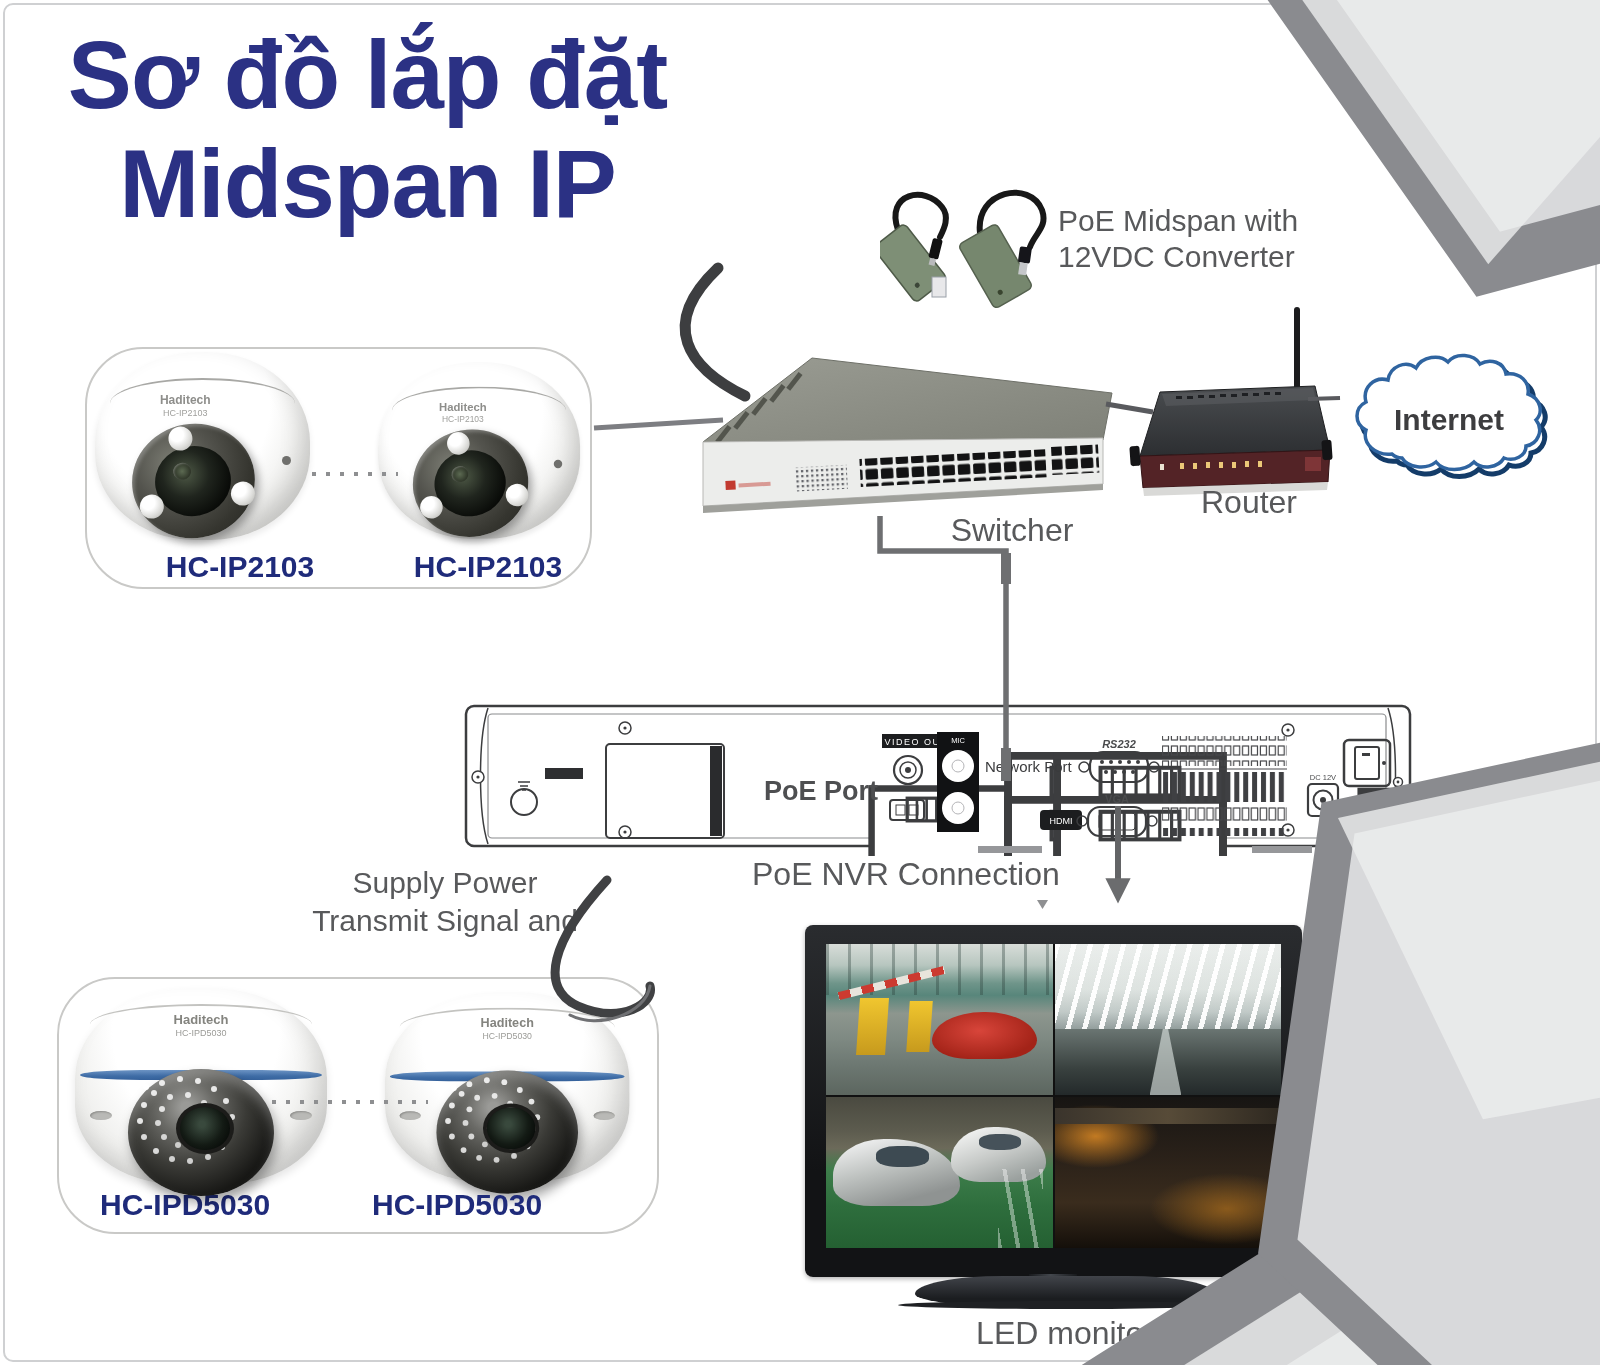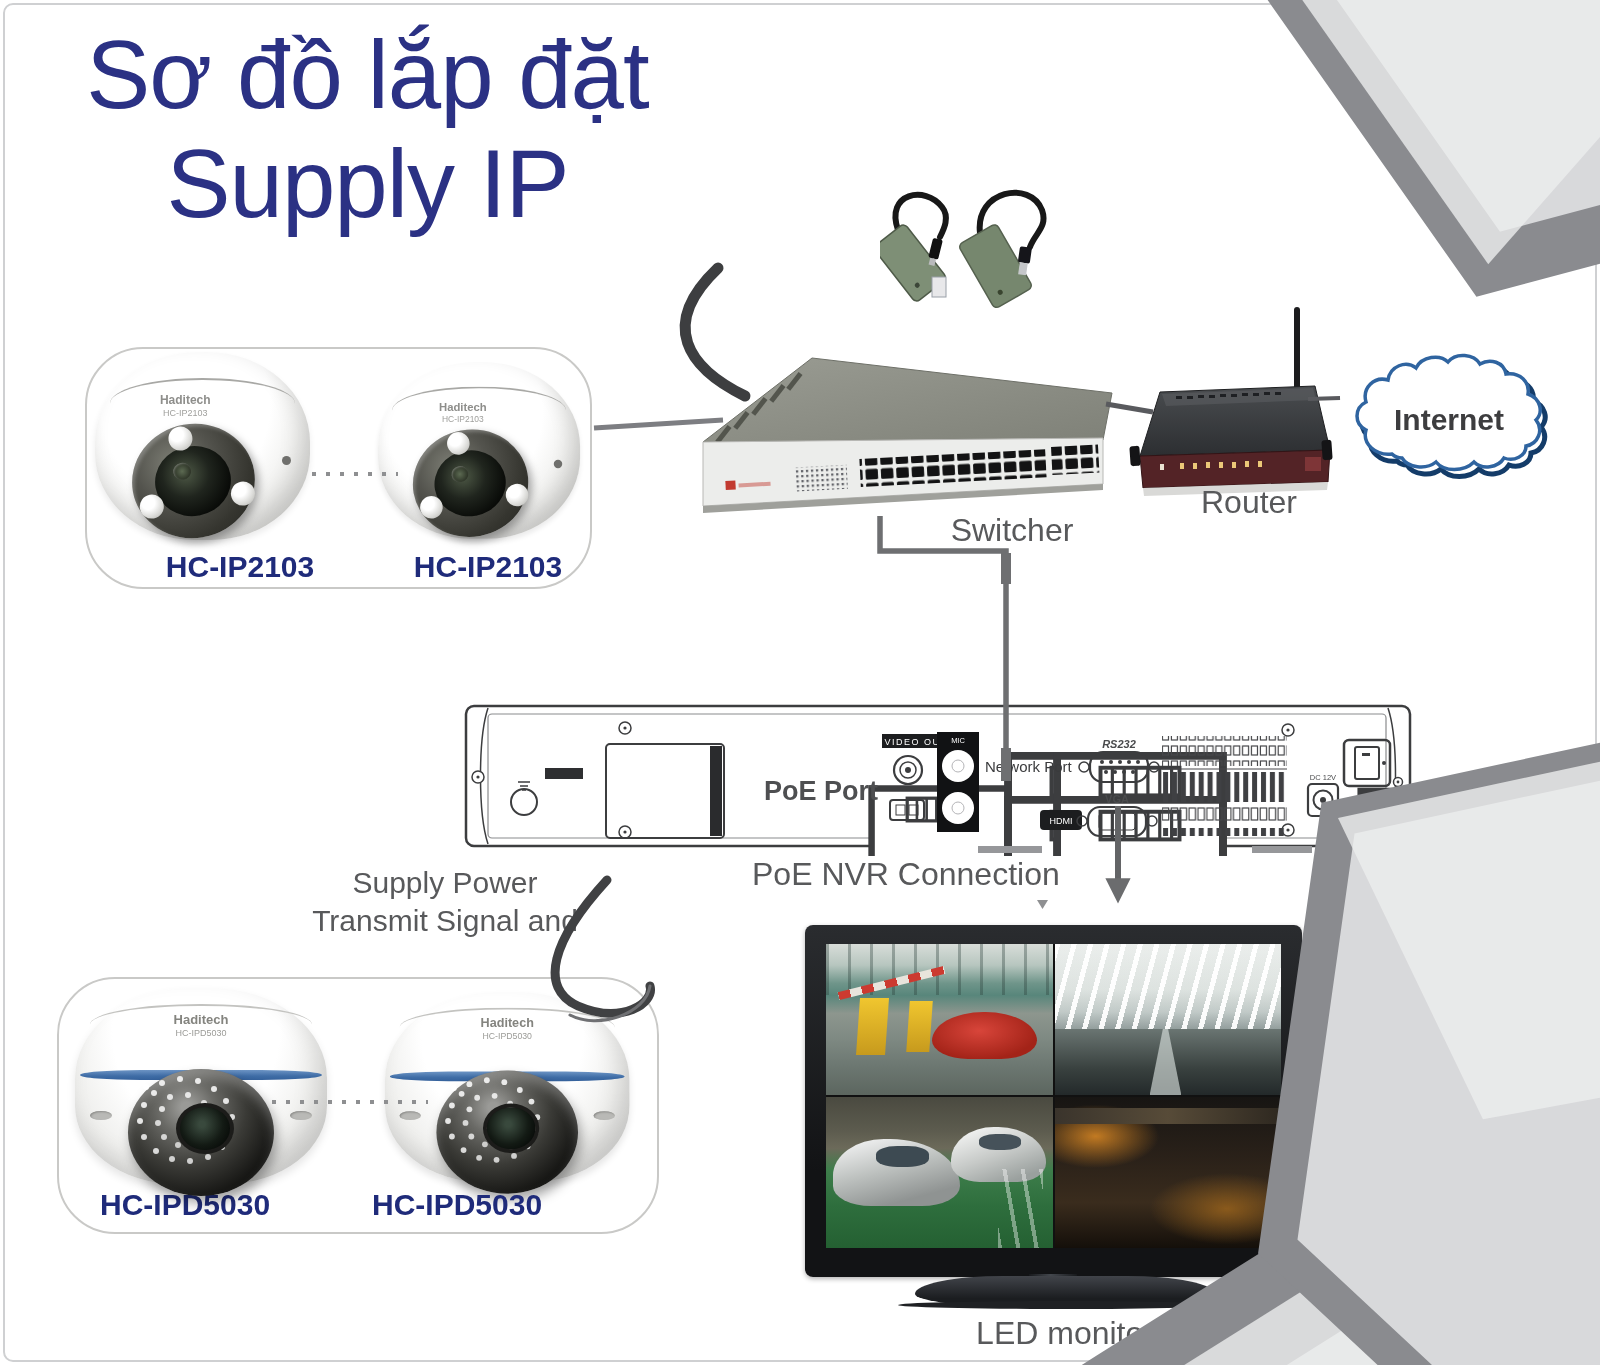--- a/index.html
+++ b/index.html
@@ -1,21 +1,21 @@
 <!DOCTYPE html>
 <html><head>
 <meta charset="utf-8">
 <style>
   html,body{margin:0;padding:0;background:#fff}
   #page{position:relative;width:1600px;height:1365px;background:#fff;overflow:hidden;font-family:"Liberation Sans",sans-serif}
   .abs{position:absolute}
   .frame{position:absolute;inset:3px;border:2px solid #cfd0d2;border-radius:10px;pointer-events:none}
 
   
-  .title{left:45px;top:20px;width:645px;text-align:center;color:#2B3184;font-weight:normal;
+  .title{left:45px;top:20px;width:645px;text-align:center;color:#2B3184;font-weight:bold;
          font-size:96px;line-height:1.14;letter-spacing:-1px}
 
   
   .cap{position:absolute;color:#58595B}
   .camcap{position:absolute;color:#1F2B7A;font-weight:bold;font-size:30px;text-align:center;white-space:nowrap}
 
   
   .camboxborder{position:absolute;border:2px solid #c9c9c7;border-radius:58px;background:transparent}
 
   
@@ -122,21 +122,21 @@
   .mon-baseline{left:898px;top:1301px;width:330px;height:8px;background:#1f2124;border-radius:50%}
 </style>
 </head>
 <body>
 
 <div id="page">
   <div class="frame"></div>
 
   <div class="abs title">
     <div>Sơ đồ lắp đặt</div>
-    <div>Supply IP</div>
+    <div>Midspan IP</div>
   </div>
 
   <div class="camboxborder" style="left:85px;top:347px;width:503px;height:238px"></div>
 
   <div class="cam-eyeball" style="left:95px;top:352px">
     <div class="eb-body"></div>
     <div class="eb-brand">
       <div>Haditech</div>
       <div class="eb-b2">HC-IP2103</div>
     </div>
@@ -445,20 +445,24 @@
     <circle cx="115" cy="50" r="5.5" fill="#43b34e"></circle>
     <rect x="97" y="62" width="36" height="56" rx="2" fill="#35363a"></rect>
     <g stroke="#8b8c90" stroke-width="1.5">
       <line x1="101" y1="72" x2="129" y2="72"></line>
         <line x1="101" y1="80" x2="129" y2="80"></line>
         <line x1="101" y1="88" x2="125" y2="88"></line>
     </g>
     <rect x="101" y="96" width="14" height="10" fill="#c9cacd"></rect>
   </svg>
 
+  <div class="cap" style="left:1058px;top:203px;width:290px;font-size:30px;line-height:1.2">
+    <div>PoE Midspan with</div>
+    <div>12VDC Converter</div>
+  </div>
   <div class="cap" style="left:942px;top:512px;width:140px;font-size:32px;text-align:center">Switcher</div>
   <div class="cap" style="left:1183px;top:484px;width:132px;font-size:32px;text-align:center">Router</div>
   <div class="cap" style="left:752px;top:856px;width:330px;font-size:32px">PoE NVR Connection</div>
   <div class="cap" style="left:295px;top:864px;width:300px;font-size:30px;text-align:center;line-height:1.25">
     <div>Supply Power</div>
     <div>Transmit Signal and</div>
   </div>
   <div class="cap" style="left:955px;top:1315px;width:220px;font-size:32px;text-align:center">LED monitor</div>
   <div class="cap" style="left:1385px;top:1124px;width:140px;font-size:31px;text-align:center;line-height:1.2">
     <div>Adapter</div>

